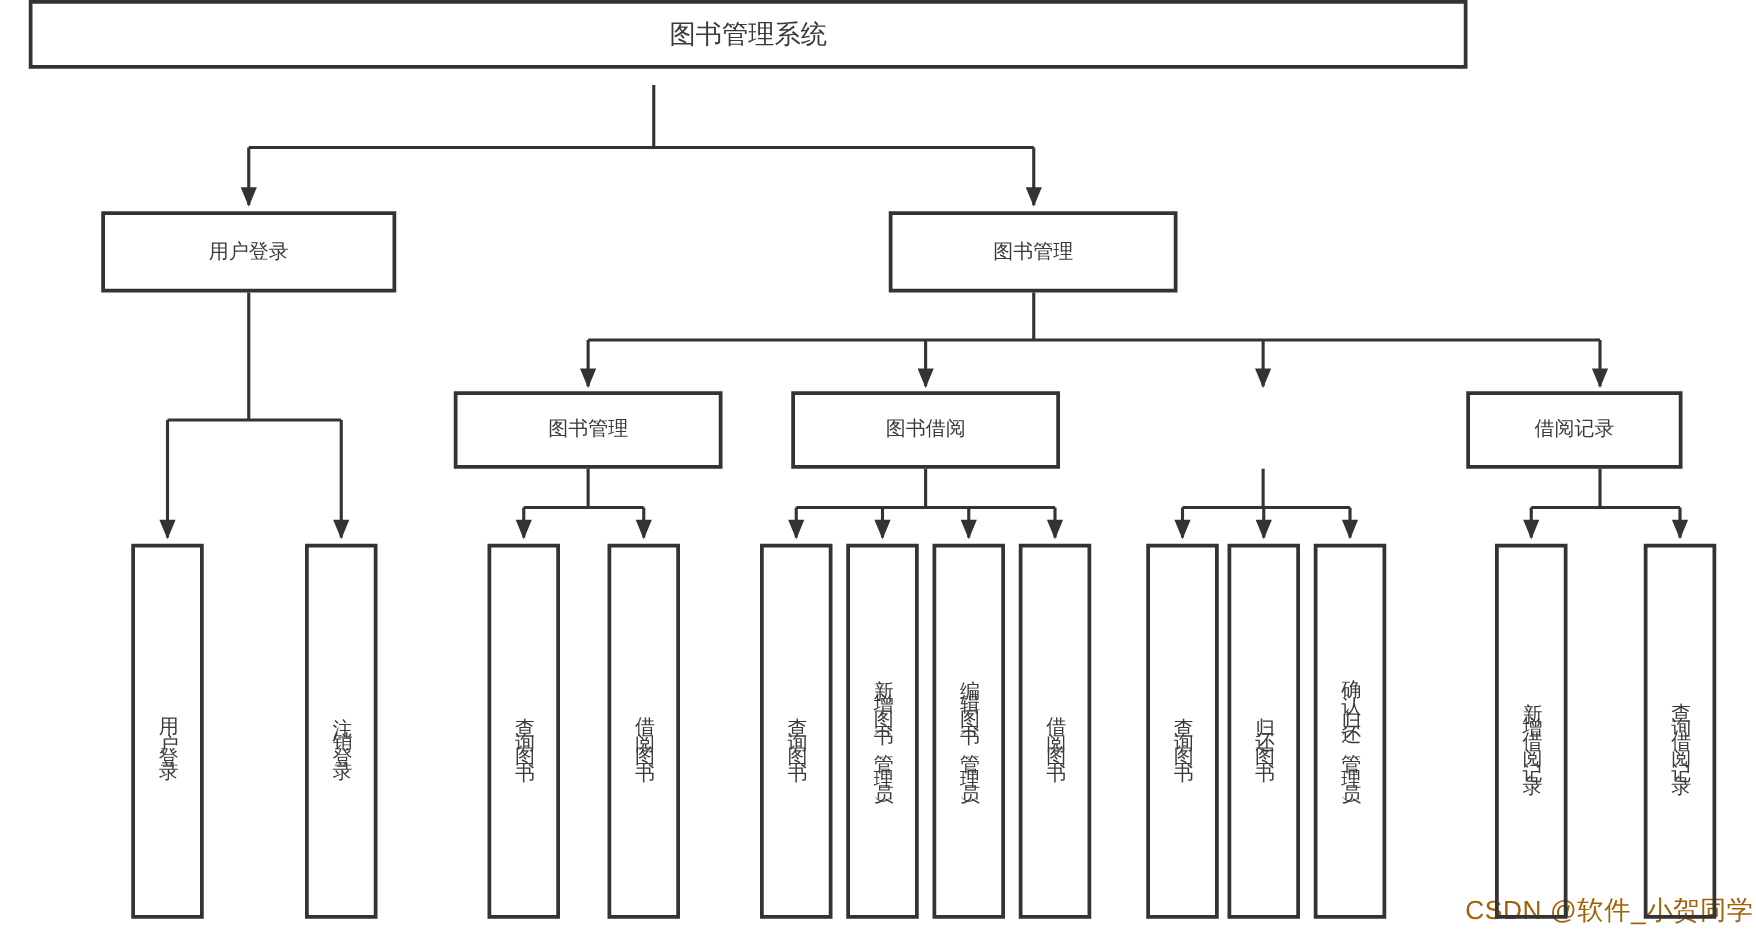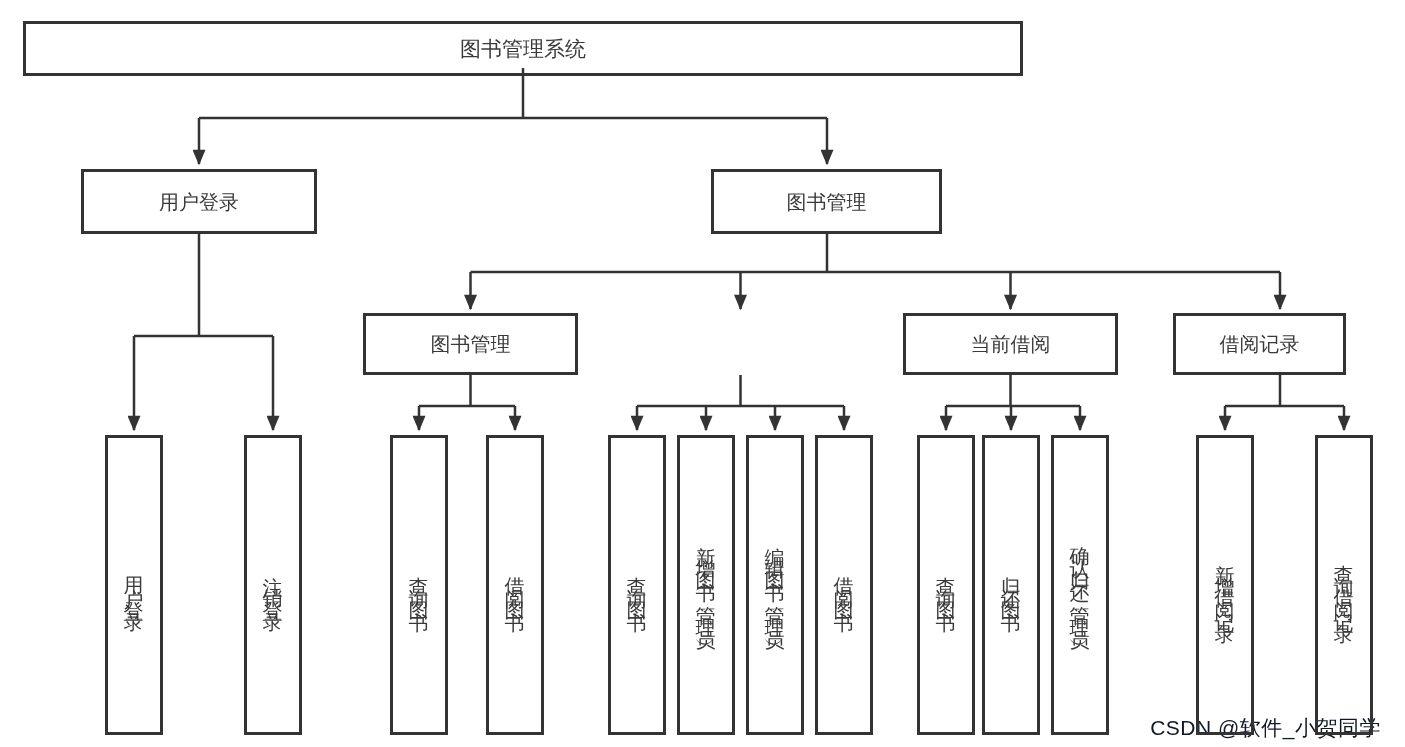--- a/index.html
+++ b/index.html
@@ -26,39 +26,39 @@
     box-sizing: border-box;
     border: 3px solid #333333;
     background: transparent;
     display: flex;
     align-items: center;
     justify-content: center;
     z-index: 3;
   }
   .node .lbl {
     color: #3a3a3a;
-    font-size: 20px;
+    font-size: 16px;
     white-space: nowrap;
     line-height: 1;
   }
   .root .lbl {
     font-size: 21px;
   }
   .leaf .lbl {
     writing-mode: vertical-lr;
     text-orientation: mixed;
     letter-spacing: 12px;
     white-space: nowrap;
   }
   #watermark {
     position: absolute;
-    right: 24px;
+    right: 2px;
     bottom: 5px;
     z-index: 1;
-    color: #0f172a;
+    color: #a16207;
     font-size: 21px;
     letter-spacing: 0.5px;
     white-space: nowrap;
   }
 </style>
 </head>
 <body>
 
 <div id="canvas">
 
@@ -99,36 +99,36 @@
     <line x1="844" y1="406" x2="844" y2="430" stroke="#333333" stroke-width="2.5" marker-end="url(#arrow)"></line>
 
     <line x1="946" y1="406" x2="946" y2="430" stroke="#333333" stroke-width="2.5" marker-end="url(#arrow)"></line>
     <line x1="1011" y1="406" x2="1011" y2="430" stroke="#333333" stroke-width="2.5" marker-end="url(#arrow)"></line>
     <line x1="1080" y1="406" x2="1080" y2="430" stroke="#333333" stroke-width="2.5" marker-end="url(#arrow)"></line>
 
     <line x1="1225" y1="406" x2="1225" y2="430" stroke="#333333" stroke-width="2.5" marker-end="url(#arrow)"></line>
     <line x1="1344" y1="406" x2="1344" y2="430" stroke="#333333" stroke-width="2.5" marker-end="url(#arrow)"></line>
   </svg>
 
-  <div class="node root" style="left:23px; top:21px; width:1000px; height:55px;">
+  <div class="node root" style="left:23px; top:0; width:1151px; height:55px;">
     <span class="lbl">图书管理系统</span>
   </div>
 
   <div class="node" style="left:81px; top:169px; width:236px; height:65px;">
     <span class="lbl">用户登录</span>
   </div>
   <div class="node" style="left:711px; top:169px; width:231px; height:65px;">
     <span class="lbl">图书管理</span>
   </div>
 
   <div class="node" style="left:363px; top:313px; width:215px; height:62px;">
     <span class="lbl">图书管理</span>
   </div>
-  <div class="node" style="left:903px; top:313px; width:215px; height:62px;">
-    <span class="lbl">当前借阅</span>
+  <div class="node" style="left:633px; top:313px; width:215px; height:62px;">
+    <span class="lbl">图书借阅</span>
   </div>
   <div class="node" style="left:1173px; top:313px; width:173px; height:62px;">
     <span class="lbl">借阅记录</span>
   </div>
 
   <div class="node leaf" style="left:105px; top:435px; width:58px; height:300px;">
     <span class="lbl">用户登录</span>
   </div>
   <div class="node leaf" style="left:244px; top:435px; width:58px; height:300px;">
     <span class="lbl">注销登录</span>

